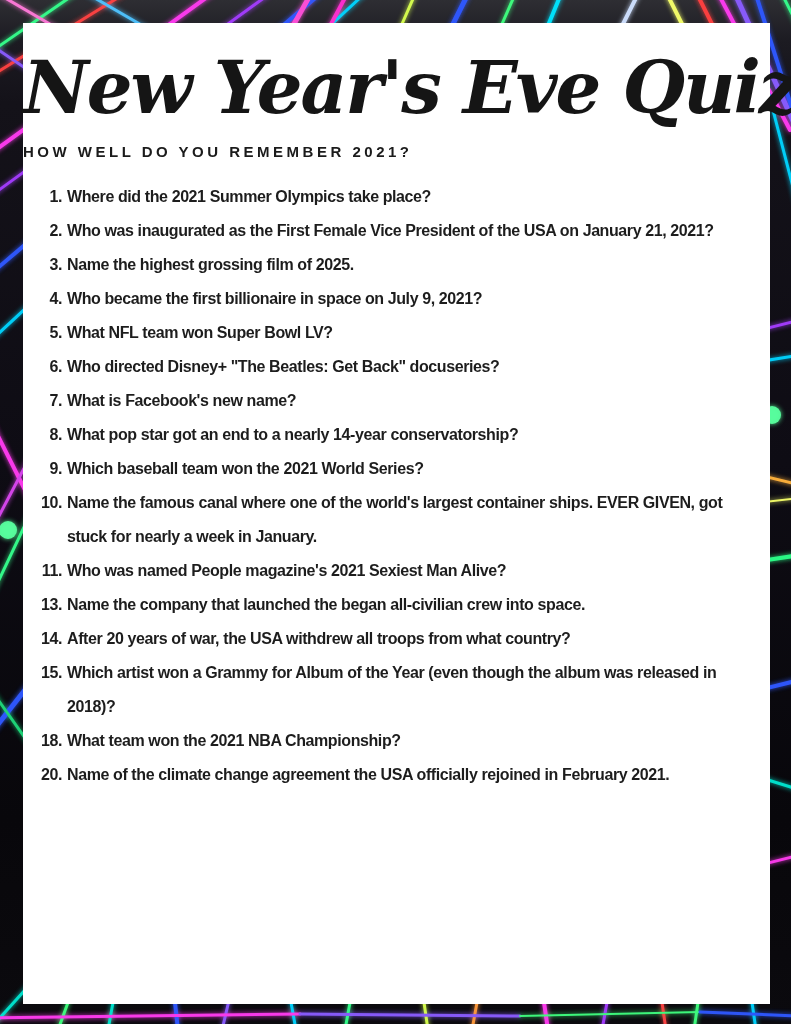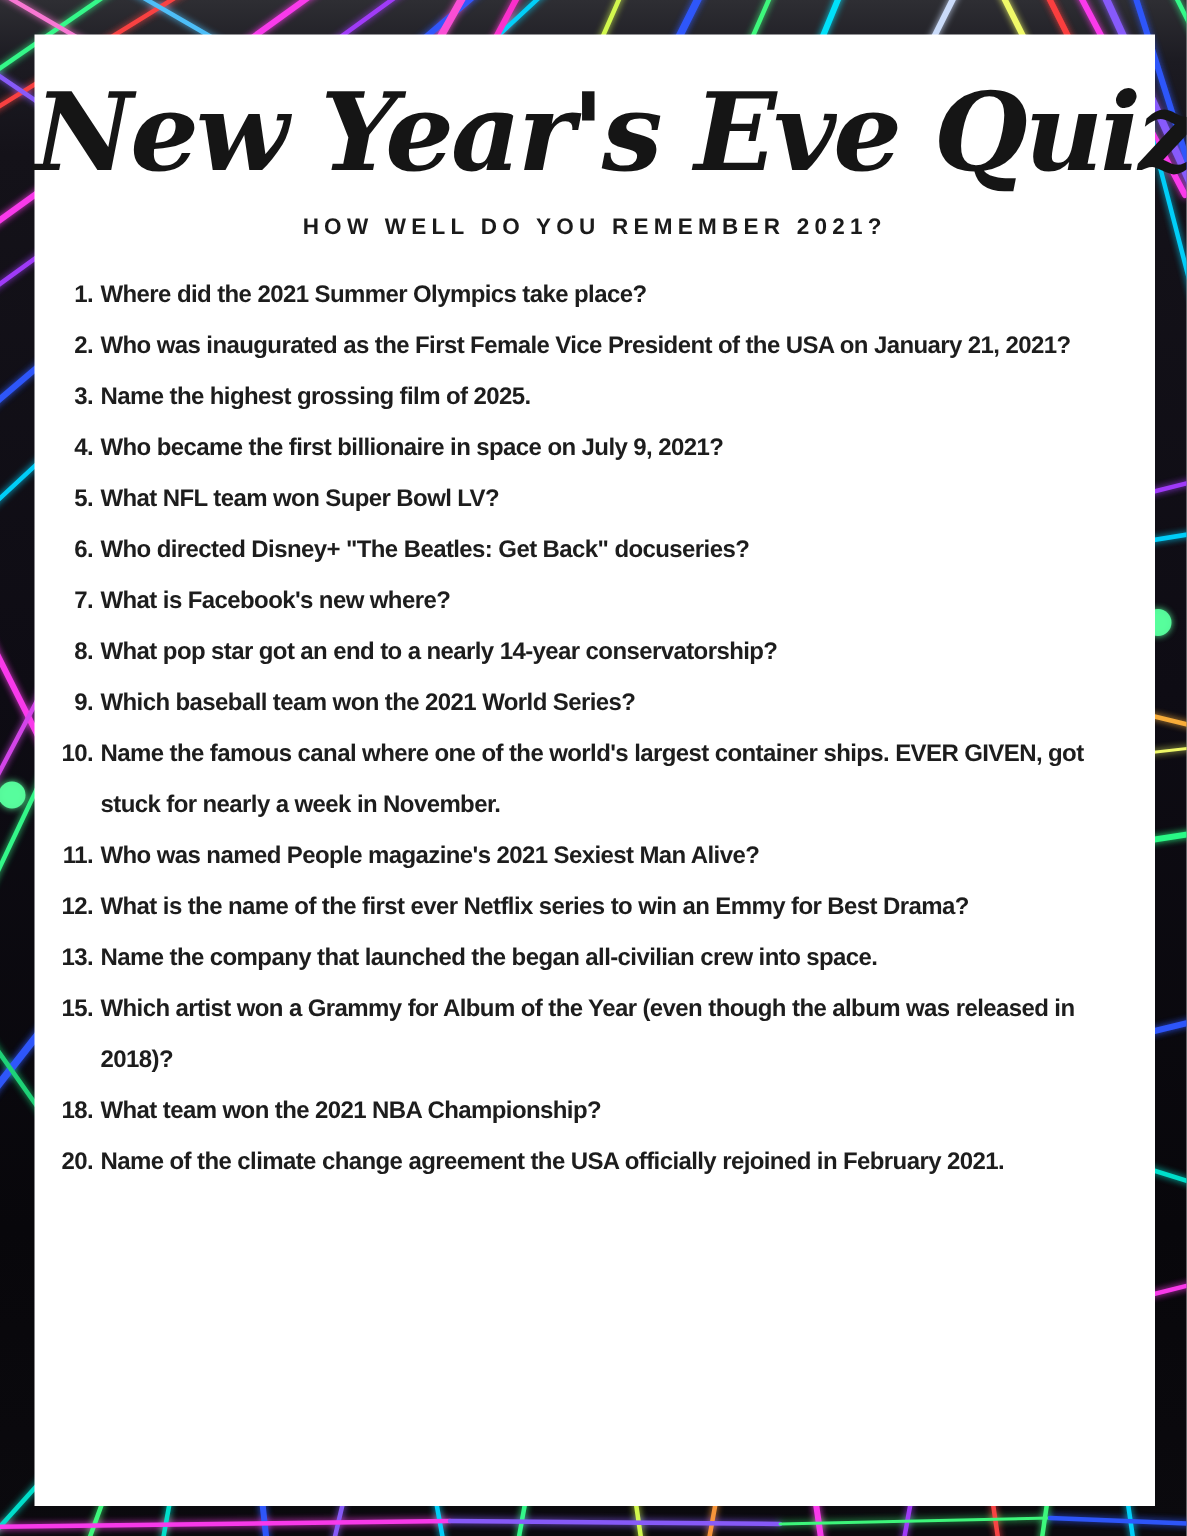--- a/index.html
+++ b/index.html
@@ -25,21 +25,20 @@
     font-weight: 700;
     font-size: 72px;
     line-height: 94px;
     text-align: center;
     white-space: nowrap;
     color: #151515;
     letter-spacing: -2px;
   }
   .subtitle {
     margin: 8px 0 0;
-    text-align: center;
     font-weight: 700;
     font-size: 15px;
     letter-spacing: 3.5px;
     color: #1b1b1b;
   }
   .questions {
     list-style: none;
     margin: 20px 0 0;
     padding: 0 18px 0 6px;
   }
@@ -178,53 +177,53 @@
     <span class="q-text">What NFL team won Super Bowl LV?</span>
   </li>
 
   <li class="q-row">
     <span class="q-num">6.</span>
     <span class="q-text">Who directed Disney+ "The Beatles: Get Back" docuseries?</span>
   </li>
 
   <li class="q-row">
     <span class="q-num">7.</span>
-    <span class="q-text">What is Facebook's new where?</span>
+    <span class="q-text">What is Facebook's new name?</span>
   </li>
 
   <li class="q-row">
     <span class="q-num">8.</span>
     <span class="q-text">What pop star got an end to a nearly 14-year conservatorship?</span>
   </li>
 
   <li class="q-row">
     <span class="q-num">9.</span>
     <span class="q-text">Which baseball team won the 2021 World Series?</span>
   </li>
 
   <li class="q-row">
     <span class="q-num">10.</span>
-    <span class="q-text">Name the famous canal where one of the world's largest container ships. EVER GIVEN, got stuck for nearly a week in November.</span>
+    <span class="q-text">Name the famous canal where one of the world's largest container ships. EVER GIVEN, got stuck for nearly a week in January.</span>
   </li>
 
   <li class="q-row">
     <span class="q-num">11.</span>
     <span class="q-text">Who was named People magazine's 2021 Sexiest Man Alive?</span>
   </li>
 
-  <li class="q-row">
-    <span class="q-num">12.</span>
-    <span class="q-text">What is the name of the first ever Netflix series to win an Emmy for Best Drama?</span>
-  </li>
 
   <li class="q-row">
     <span class="q-num">13.</span>
     <span class="q-text">Name the company that launched the began all-civilian crew into space.</span>
   </li>
 
+  <li class="q-row">
+    <span class="q-num">14.</span>
+    <span class="q-text">After 20 years of war, the USA withdrew all troops from what country?</span>
+  </li>
 
   <li class="q-row">
     <span class="q-num">15.</span>
     <span class="q-text">Which artist won a Grammy for Album of the Year (even though the album was released in 2018)?</span>
   </li>
 
 
 
   <li class="q-row">
     <span class="q-num">18.</span>

